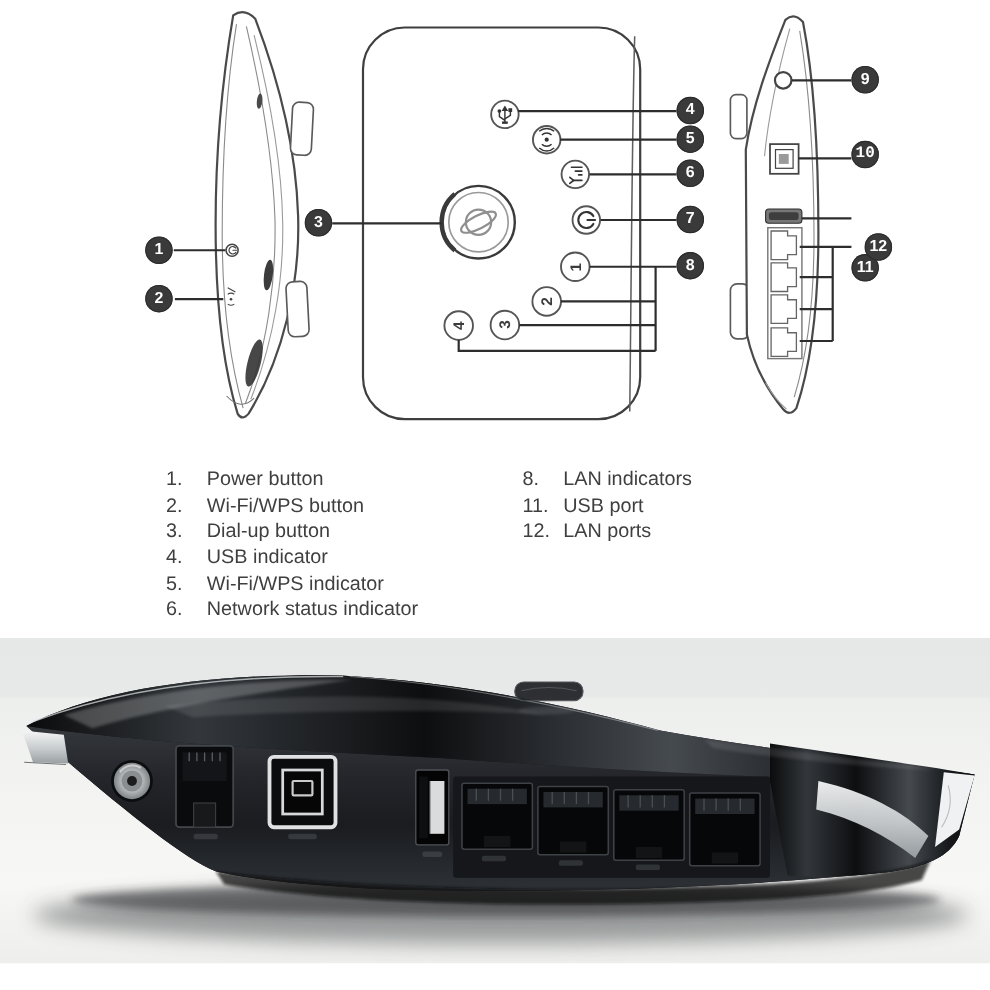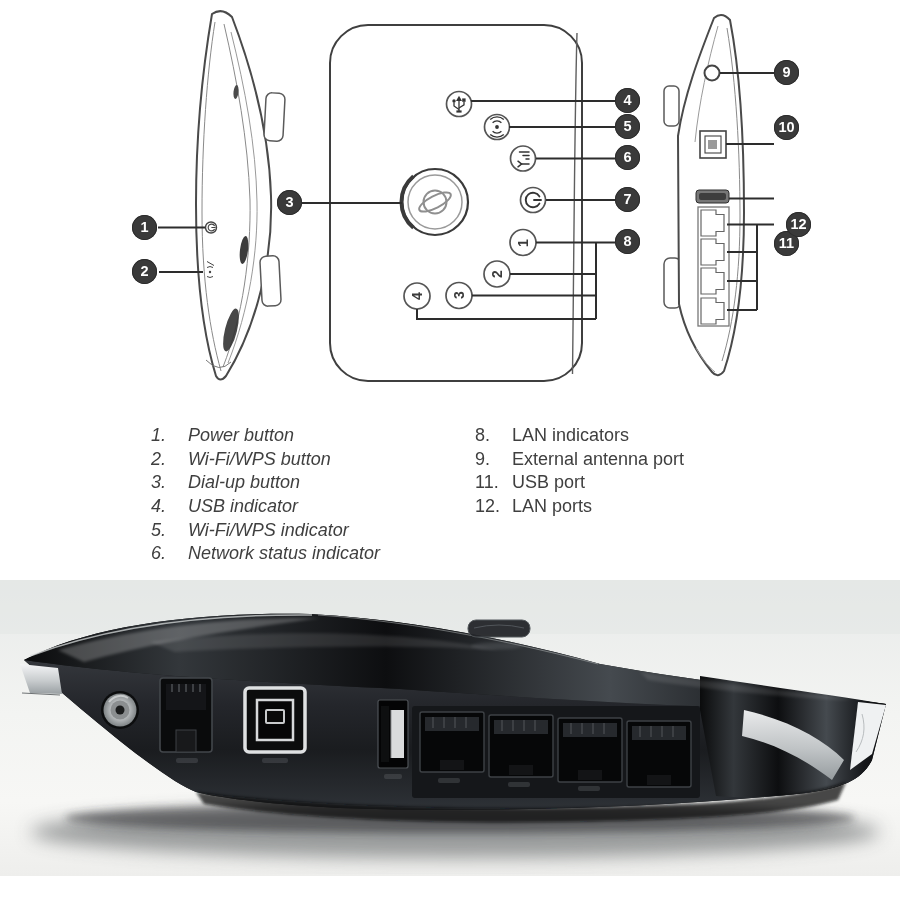--- a/index.html
+++ b/index.html
@@ -10,21 +10,21 @@
   
   .badge{position:absolute;width:25px;height:25px;border-radius:50%;background:#3a3a3a;
          color:#fff;font-size:14.5px;font-weight:bold;line-height:25px;text-align:center;
          box-shadow:0 0 0 1px #2c2c2c inset;}
   
   .led-num{position:absolute;width:26px;height:26px;line-height:26px;text-align:center;
            font-size:14px;font-weight:bold;color:#3c3c3c;transform:rotate(-90deg);}
   
   .legend{position:absolute;top:424px;left:0;width:900px;color:#3f3f3f;font-size:18px;}
   .legend-col{position:absolute;top:0;}
-  .legend-col.left{left:151px;font-style:italic;}
+  .legend-col.left{left:151px;}
   .legend-col.right{left:475px;}
   .legend-row{height:23.7px;line-height:23.7px;white-space:nowrap;}
   .legend-num{display:inline-block;width:37px;}
 </style>
 </head>
 <body>
 
 <div class="canvas">
 
   <svg class="abs" style="left:0;top:0;" width="900" height="420" viewBox="0 0 900 420">
@@ -164,41 +164,40 @@
 
   <div class="badge" style="left:132px;top:215px;">1</div>
   <div class="badge" style="left:132px;top:259px;">2</div>
   <div class="badge" style="left:277px;top:190px;">3</div>
   <div class="badge" style="left:615px;top:88px;">4</div>
   <div class="badge" style="left:615px;top:114px;">5</div>
   <div class="badge" style="left:615px;top:145px;">6</div>
   <div class="badge" style="left:615px;top:187px;">7</div>
   <div class="badge" style="left:615px;top:229px;">8</div>
   <div class="badge" style="left:774px;top:60px;">9</div>
-  <div class="badge" style="left:774px;top:115px;">10</div>
+  <div class="badge" style="left:774px;top:128px;font-family:Liberation Mono, monospace;">10</div>
   <div class="badge" style="left:774px;top:185px;margin-top:46px;">11</div>
   <div class="badge" style="left:774px;top:212px;margin-left:12px;">12</div>
 
   <div class="led-num" style="left:510px;top:230px;">1</div>
   <div class="led-num" style="left:484px;top:261px;">2</div>
   <div class="led-num" style="left:446px;top:282px;">3</div>
   <div class="led-num" style="left:404px;top:283px;">4</div>
 
   <div class="legend">
     <div class="legend-col left">
       <div class="legend-row"><span class="legend-num">1.</span><span>Power button</span></div>
       <div class="legend-row"><span class="legend-num">2.</span><span>Wi-Fi/WPS button</span></div>
       <div class="legend-row"><span class="legend-num">3.</span><span>Dial-up button</span></div>
       <div class="legend-row"><span class="legend-num">4.</span><span>USB indicator</span></div>
       <div class="legend-row"><span class="legend-num">5.</span><span>Wi-Fi/WPS indicator</span></div>
       <div class="legend-row"><span class="legend-num">6.</span><span>Network status indicator</span></div>
     </div>
     <div class="legend-col right">
       <div class="legend-row"><span class="legend-num">8.</span><span>LAN indicators</span></div>
-      <div class="legend-row"><span class="legend-num">9.</span><span>External antenna port</span></div>
       <div class="legend-row"><span class="legend-num">11.</span><span>USB port</span></div>
       <div class="legend-row"><span class="legend-num">12.</span><span>LAN ports</span></div>
     </div>
   </div>
 
   <svg class="abs" style="left:0;top:580px;" width="900" height="296" viewBox="0 0 900 296">
     <defs>
       <linearGradient id="bgGrad" x1="0" y1="0" x2="0" y2="1">
         <stop offset="0" stop-color="#e8eae9"></stop>
           <stop offset="0.45" stop-color="#f3f4f2"></stop>

